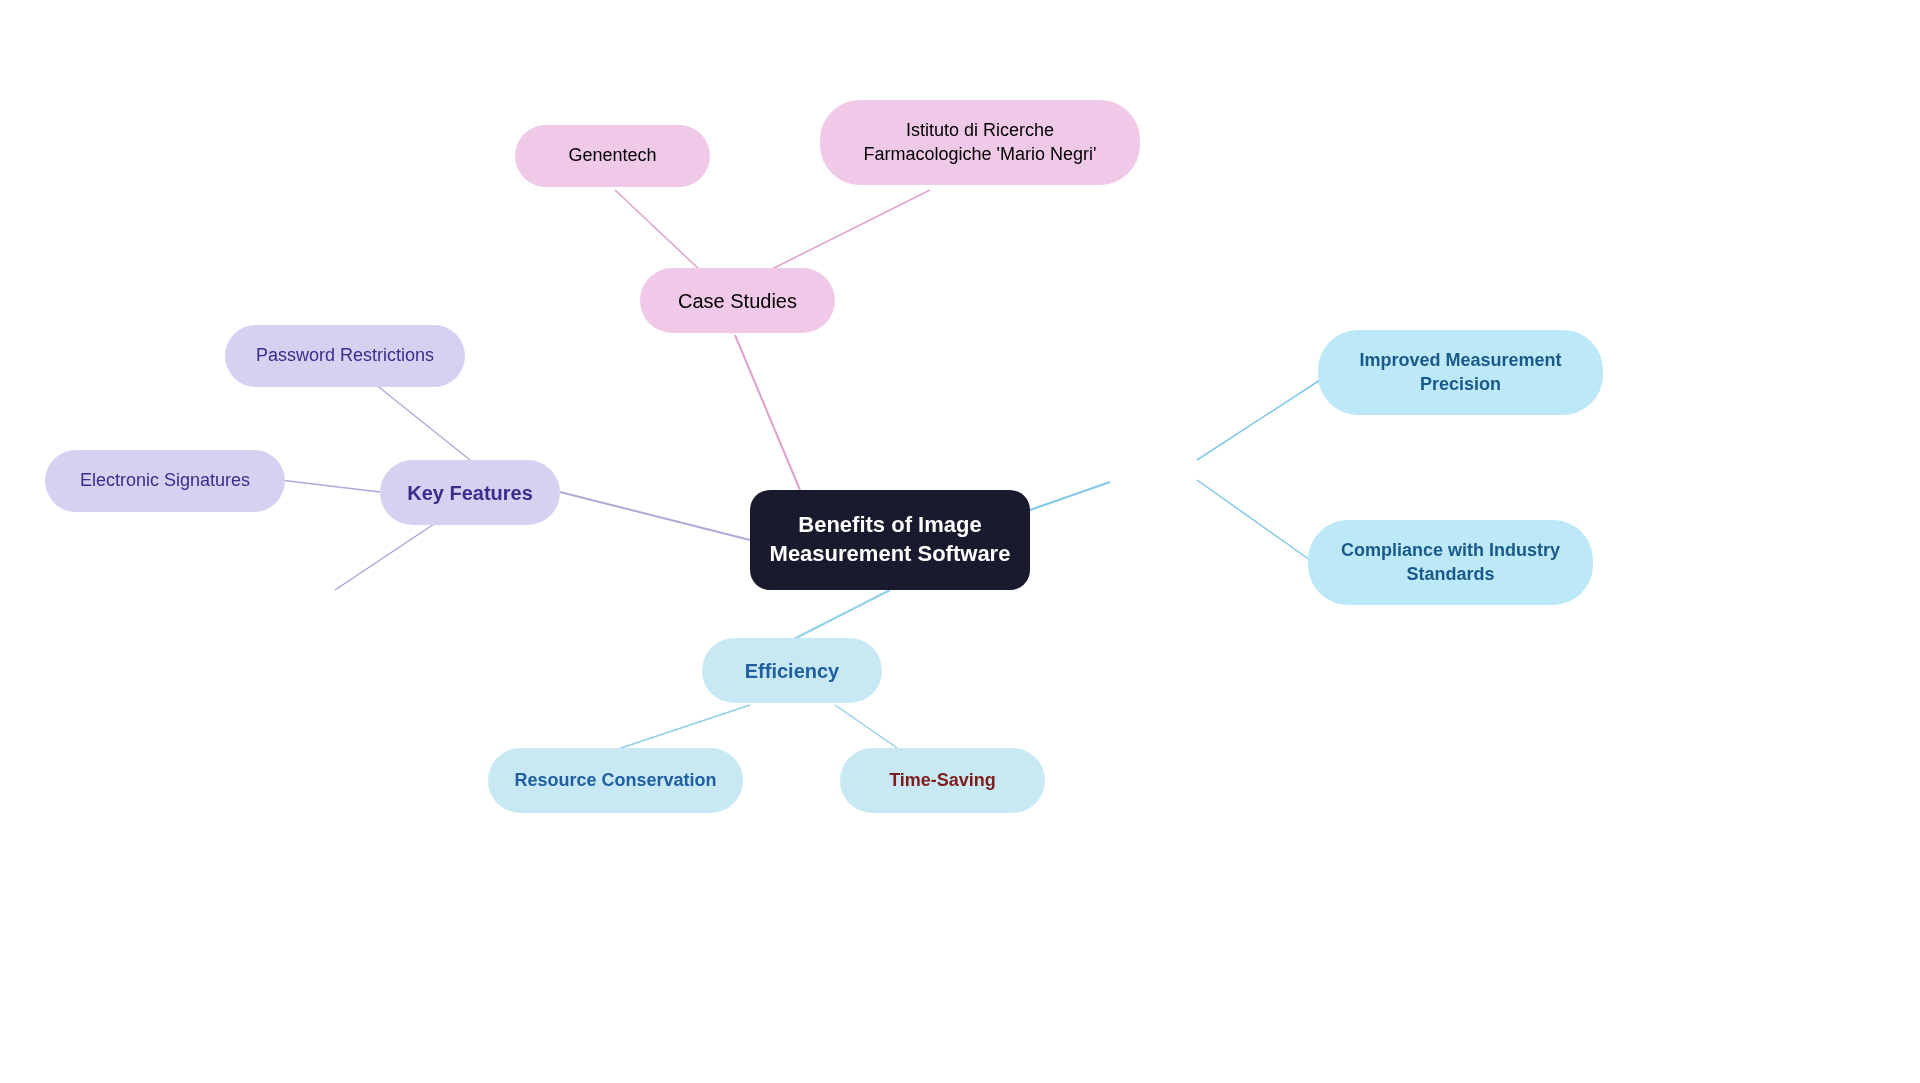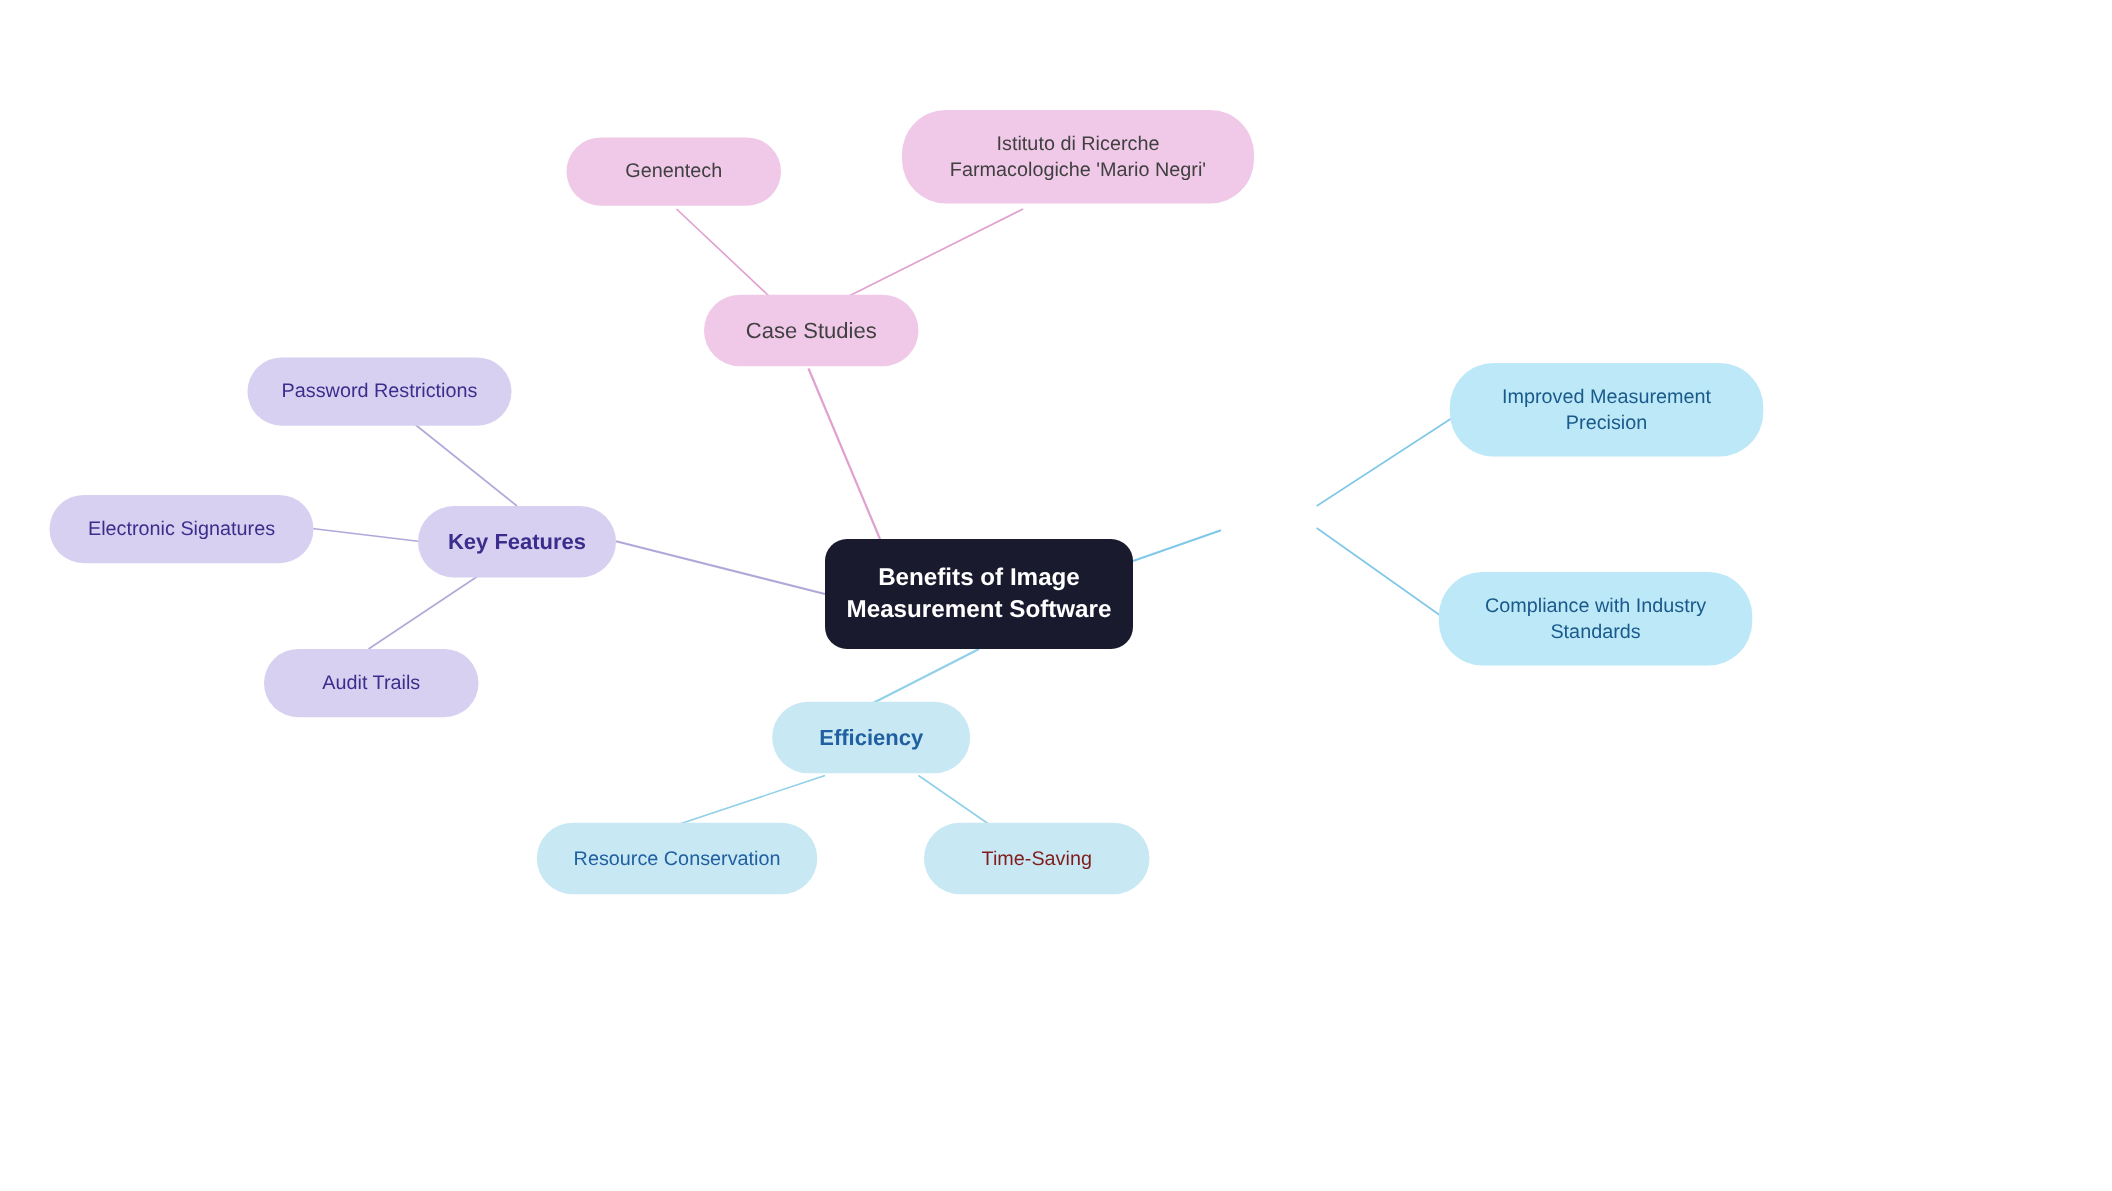--- a/index.html
+++ b/index.html
@@ -45,30 +45,30 @@
     }
     .node-purple {
       background: #d8d0f0;
       color: #3a2d8c;
       font-size: 19px;
       font-weight: 500;
       border-radius: 40px;
     }
     .node-pink {
       background: #f0c8e8;
-      color: #404040;
+      color: #000000;
       font-size: 19px;
       font-weight: 400;
       border-radius: 40px;
     }
     .node-blue {
       background: #bce8f8;
       color: #1a5a8a;
       font-size: 19px;
-      font-weight: 400;
+      font-weight: 700;
       border-radius: 40px;
     }
   </style>
 </head>
 <body>
 
 <div id="mindmap-canvas">
 
   <svg id="connections">
 
@@ -109,23 +109,20 @@
   </div>
 
   <div class="node node-purple" style="left: 225px; top: 325px; width: 240px; height: 62px; font-size: 18px;">
     <span>Password Restrictions</span>
   </div>
 
   <div class="node node-purple" style="left: 45px; top: 450px; width: 240px; height: 62px; font-size: 18px; text-align: center;">
     <span>Electronic Signatures</span>
   </div>
 
-  <div class="node node-purple" style="left: 240px; top: 590px; width: 195px; height: 62px; font-size: 18px;">
-    <span>Audit Trails</span>
-  </div>
 
   <div class="node node-pink" style="left: 640px; top: 268px; width: 195px; height: 65px; font-size: 20px; font-weight: 500;">
     <span>Case Studies</span>
   </div>
 
   <div class="node node-pink" style="left: 515px; top: 125px; width: 195px; height: 62px; font-size: 18px;">
     <span>Genentech</span>
   </div>
 
   <div class="node node-pink" style="left: 820px; top: 100px; width: 320px; height: 85px; font-size: 18px; padding: 10px;">

